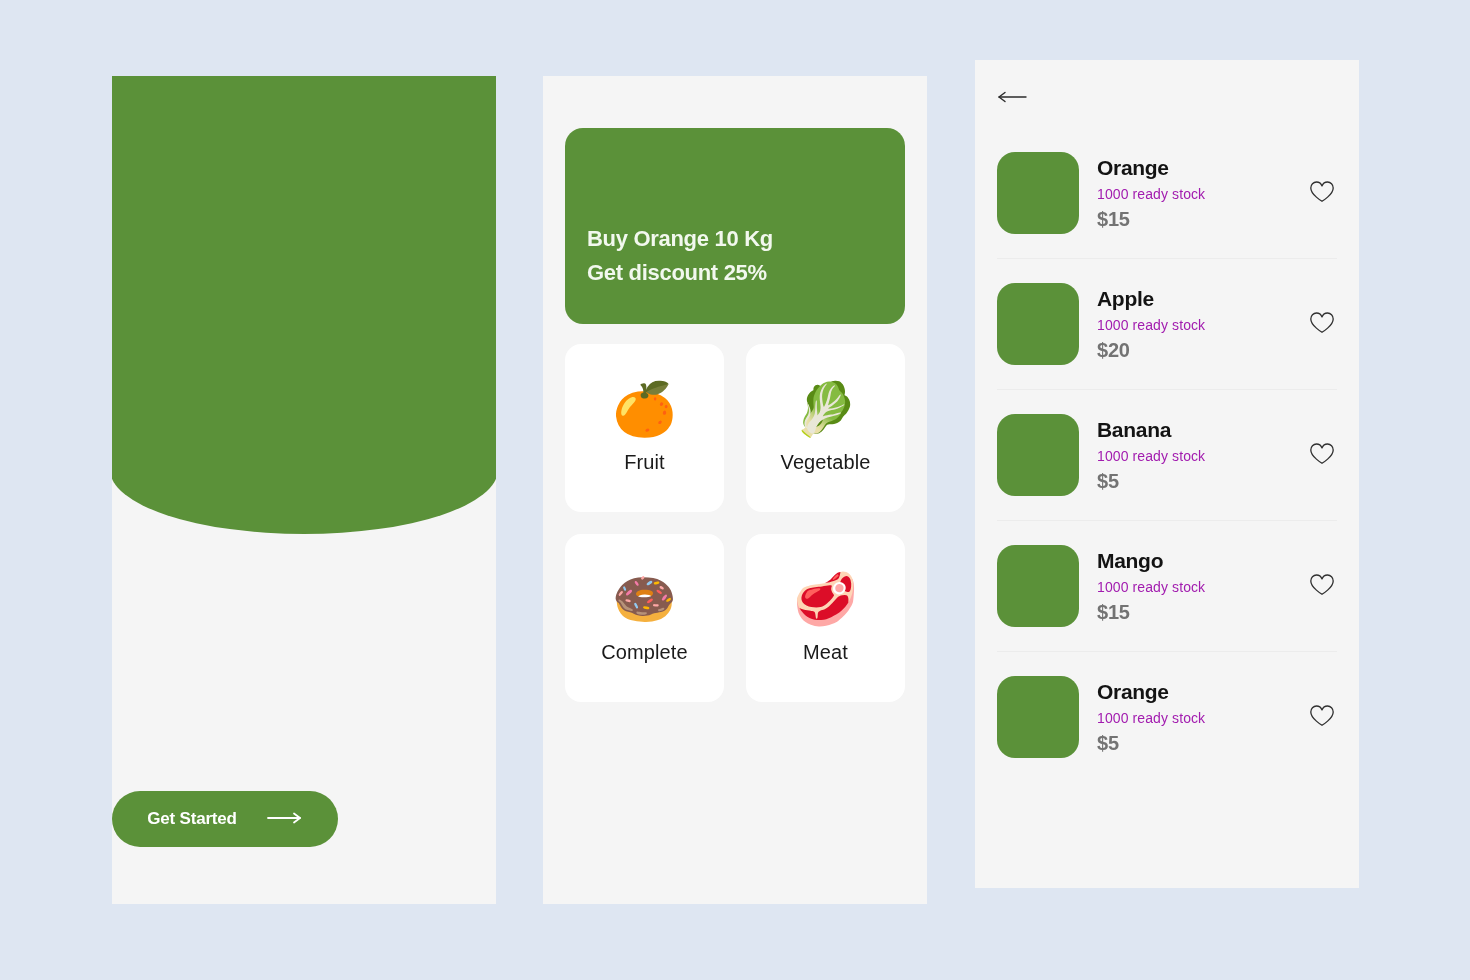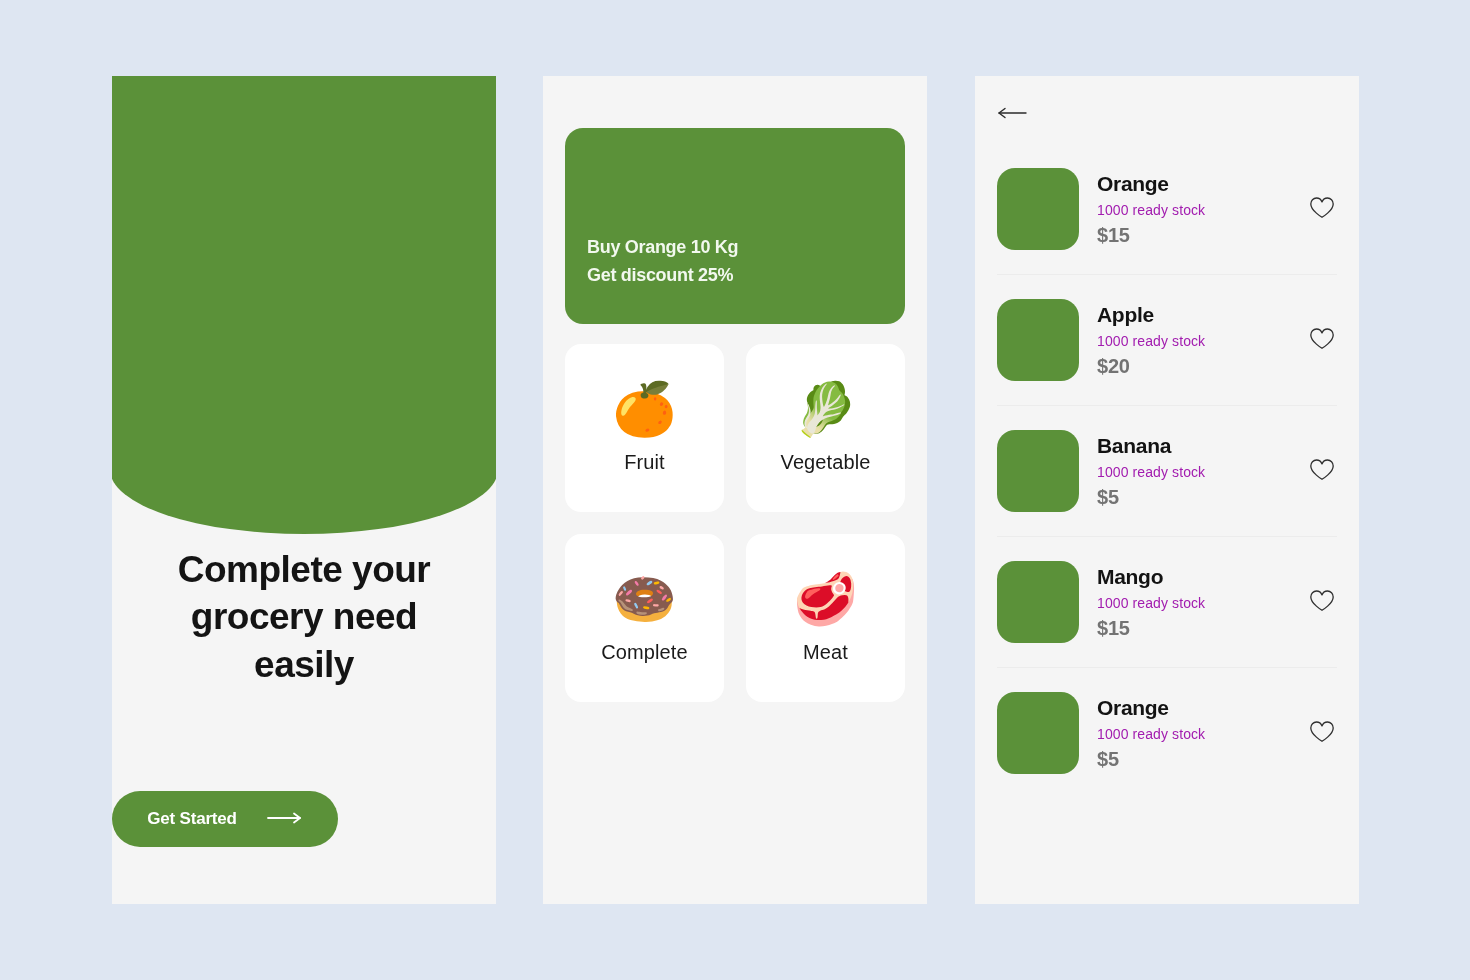--- a/index.html
+++ b/index.html
@@ -140,21 +140,21 @@
     background: #5b9139;
     border-radius: 18px;
     display: flex;
     flex-direction: column;
     justify-content: flex-end;
     padding: 0 0 34px 22px;
   }
 
   .promo-line {
     color: #f2f8ee;
-    font-size: 18px;
+    font-size: 22px;
     font-weight: 700;
     line-height: 1.55;
     letter-spacing: -0.3px;
   }
 
   .section-heading {
     margin-top: 30px;
     font-size: 20px;
     font-weight: 700;
     color: #141414;
@@ -187,21 +187,21 @@
 
   .category-label {
     font-size: 20px;
     color: #1a1a1a;
     letter-spacing: 0.1px;
   }
 
   
   #screen-products {
     left: 975px;
-    top: 76px;
+    top: 60px;
     width: 384px;
     height: 828px;
     padding: 22px 22px 0 22px;
   }
 
   .back-button {
     width: 40px;
     height: 32px;
     background: none;
     border: none;
@@ -271,23 +271,20 @@
 </style>
 </head>
 <body>
 
 <div class="canvas">
 
   <section class="panel" id="screen-onboarding">
 
     <div class="hero-green"></div>
 
-    <div class="onboard-body">
-      <h1 class="onboard-title">Complete your grocery need easily</h1>
-    </div>
 
     <div class="cta-wrap">
       <button class="cta-button">
         <span>Get Started</span>
         <span class="cta-arrow">
           <svg width="36" height="12" viewBox="0 0 36 12" fill="none" aria-hidden="true">
             <path d="M1 6H33" stroke="#ffffff" stroke-width="1.8" stroke-linecap="round"></path>
             <path d="M27 1.5L33 6L27 10.5" stroke="#ffffff" stroke-width="1.8" stroke-linecap="round" stroke-linejoin="round"></path>
           </svg>
         </span>

